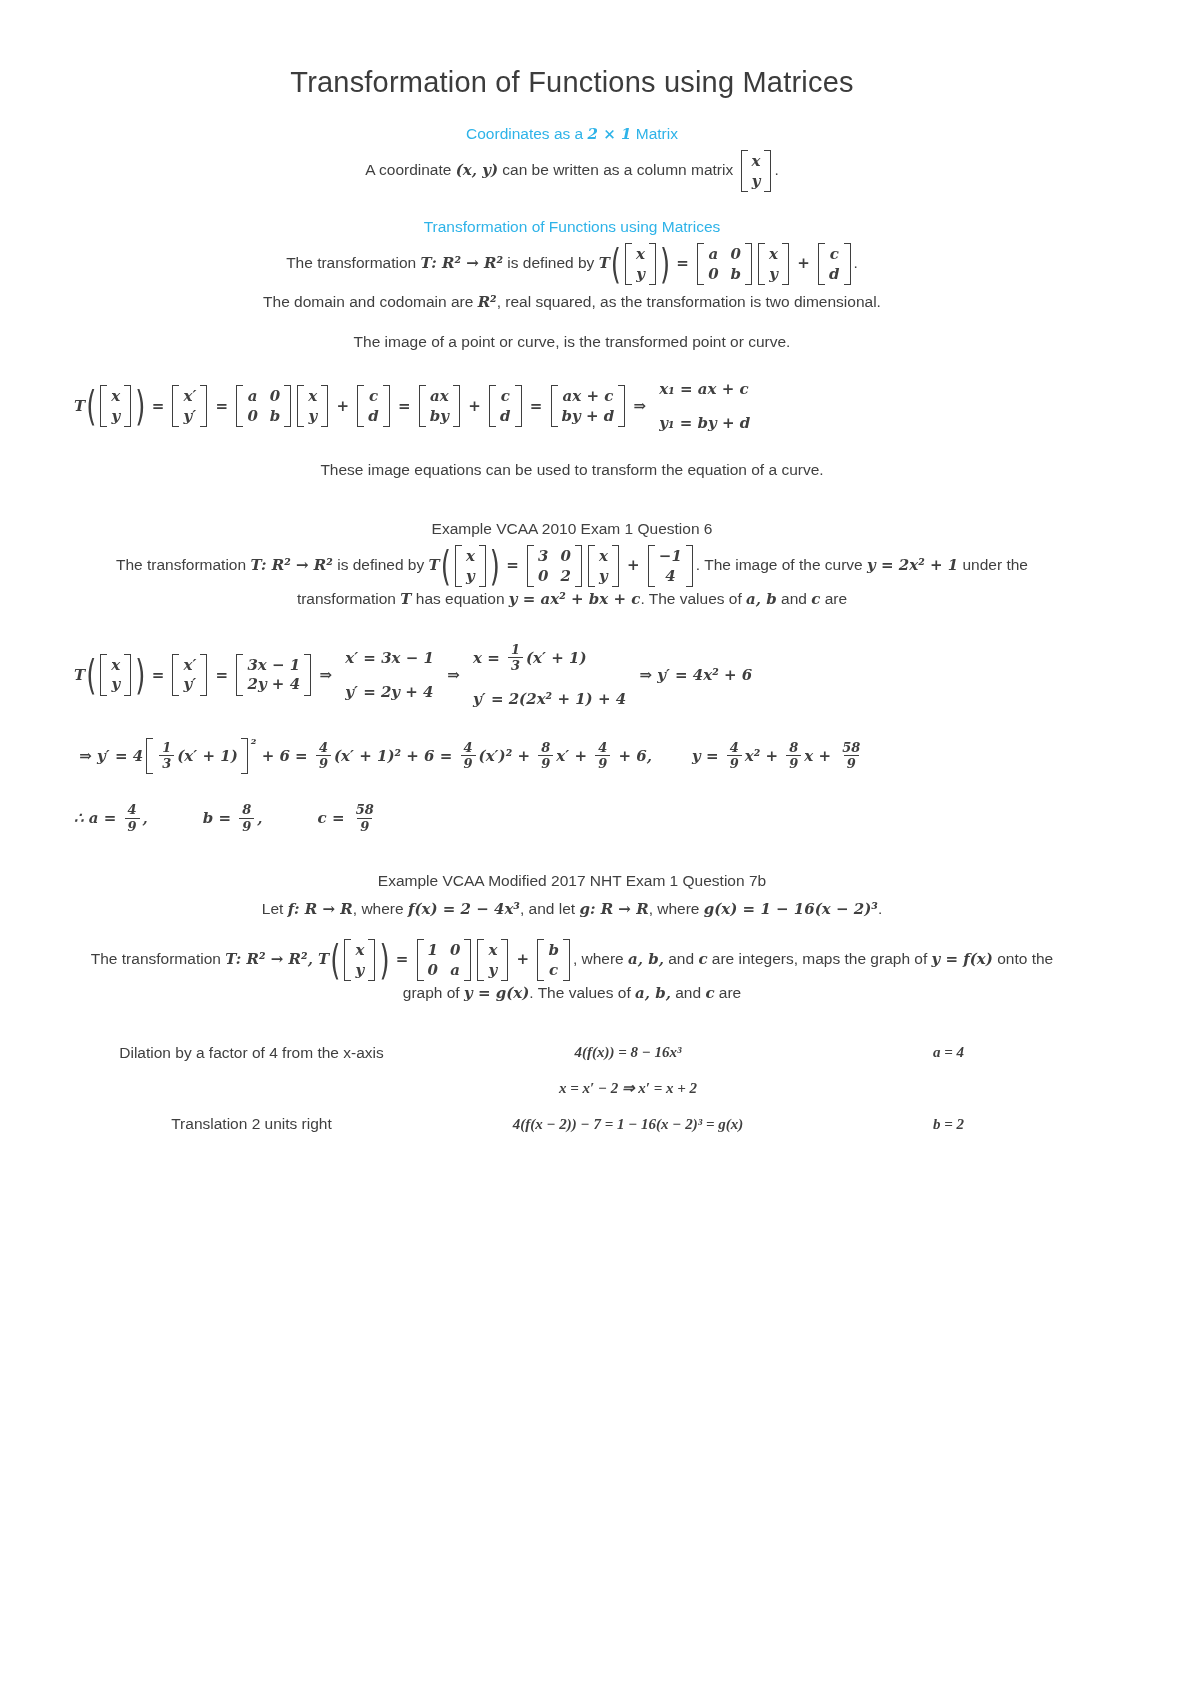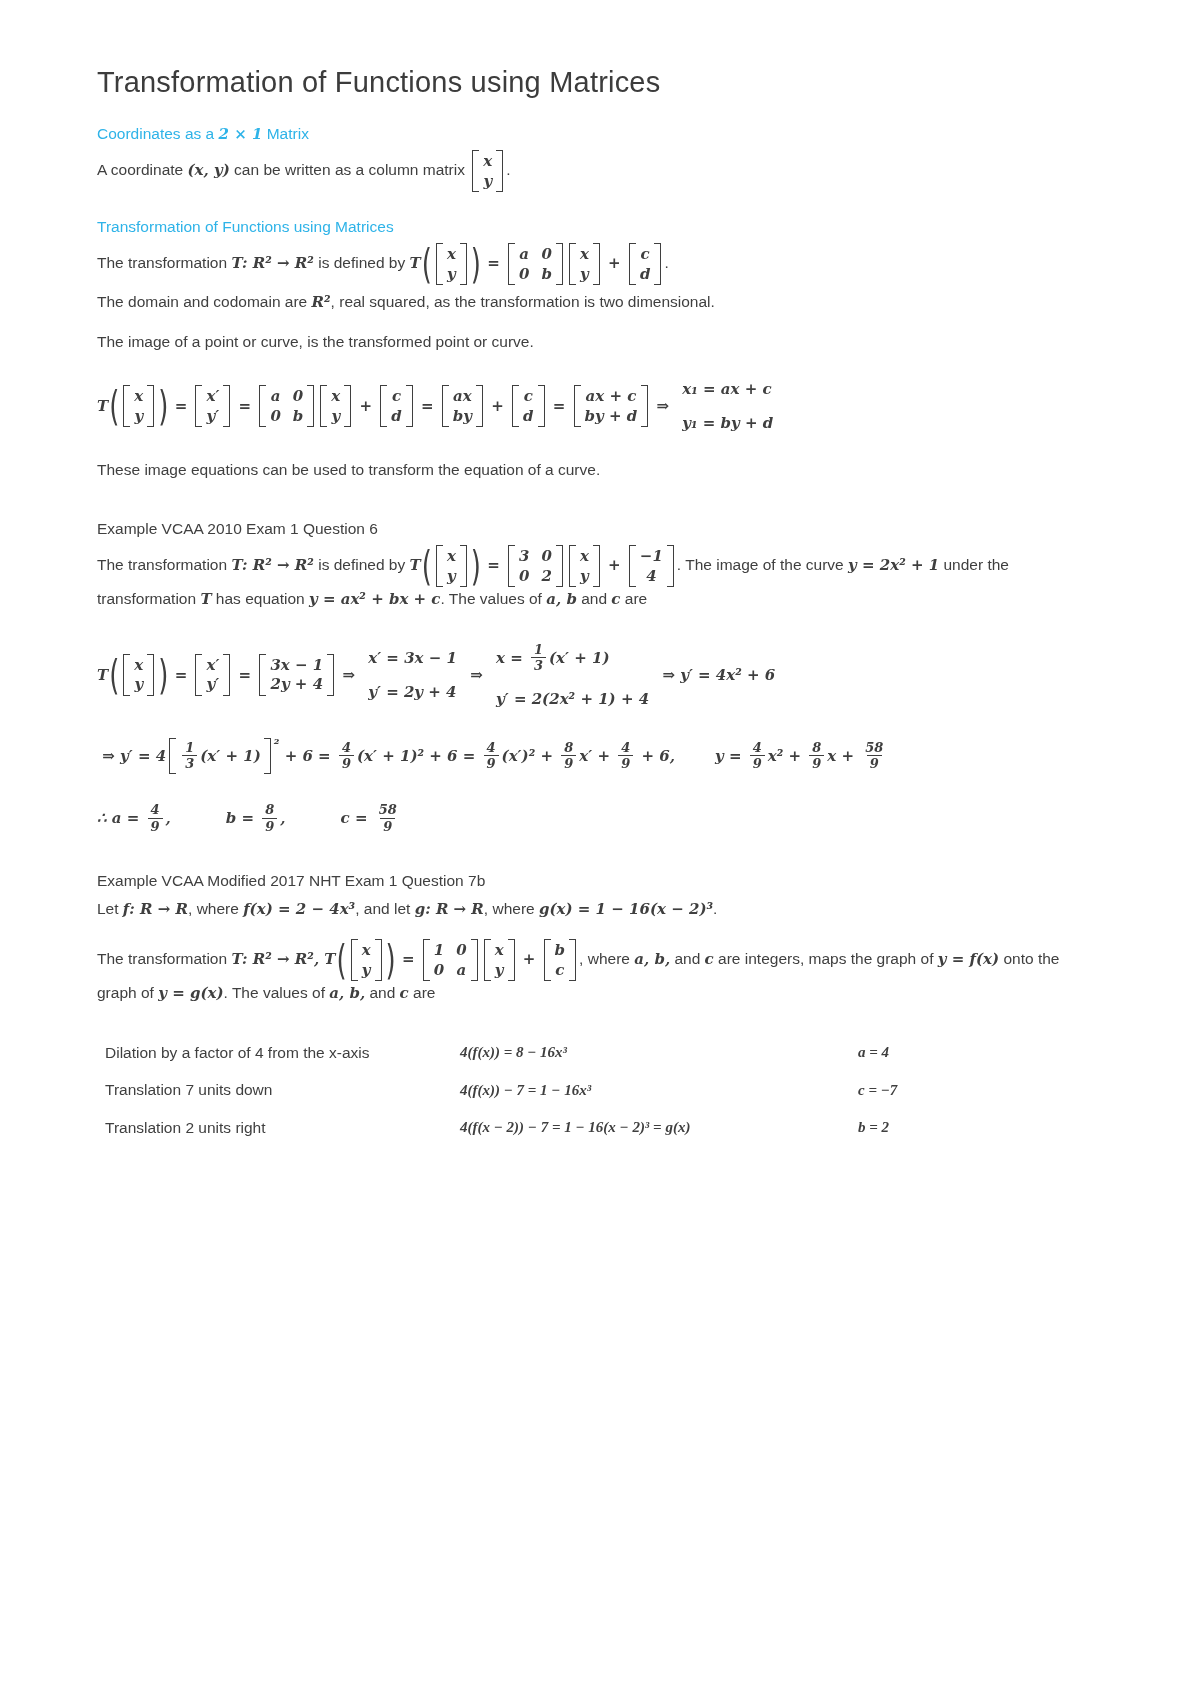--- a/index.html
+++ b/index.html
@@ -1,18 +1,18 @@
 <!DOCTYPE html>
 <html><head>
 <meta charset="utf-8">
 <style>
   html,body{margin:0;padding:0;}
   body{width:1200px;min-height:1696px;background:#ffffff;color:#3f3f3f;
        font-family:"Liberation Sans",sans-serif;font-size:15.5px;}
-  .page{padding:66px 130px 60px 97px;}
+  .page{padding:66px 130px 60px 74px;text-align:center;}
   .title{font-size:29px;font-weight:400;color:#3c3c3c;letter-spacing:.2px;margin:0 0 26px 0;}
   .hc{color:#2eb3e8;font-size:15.5px;font-weight:400;margin:26px 0 7px 0;}
   .hg{color:#404040;font-size:15.5px;font-weight:400;margin:38px 0 7px 0;}
   p.body{margin:5px 0;line-height:1.55;}
   .pt{white-space:pre-wrap;}
   .m{font-family:"DejaVu Serif",serif;font-style:italic;font-weight:bold;font-size:15px;margin-top:48px;}
   .formula{display:flex;align-items:center;margin:26px 0;color:#3f3f3f;
            font-family:"DejaVu Serif",serif;font-style:italic;font-weight:bold;font-size:15px;}
   .formula .t{white-space:pre;}
   .t{white-space:pre;}
@@ -28,21 +28,21 @@
         font-family:"DejaVu Serif",serif;font-style:italic;font-weight:bold;font-size:13px;line-height:1.2;}
   .frac .num,.frac .den{padding:0 3px;}
   .frac .den{border-top:1.3px solid #3f3f3f;}
   .stack{display:inline-flex;flex-direction:column;align-items:flex-start;row-gap:16px;margin:0 8px;vertical-align:middle;}
   .stack .line{display:flex;align-items:center;white-space:pre;}
   .bp{display:inline-block;font-family:"DejaVu Sans",sans-serif;font-style:normal;font-weight:400;
       font-size:26px;line-height:1;transform:scaleY(1.55);margin:0 1px;vertical-align:middle;}
   .hisup{position:relative;top:-12px;font-size:13px;}
   .gap40{display:inline-block;width:40px;}
   .gap55{display:inline-block;width:55px;}
-  .answers{margin-top:36px;margin-left:8px;}
+  .answers{margin-top:36px;}
   .arow{display:grid;grid-template-columns:355px 398px auto;align-items:center;margin:16px 0;}
   .arow .desc{line-height:1.4;}
   .arow .work,.arow .res{font-family:Liberation Serif, serif;font-style:italic;font-weight:bold;font-size:15px;white-space:pre;}
 </style>
 </head>
 <body>
 
 <div class="page">
 
   <h1 class="title">Transformation of Functions using Matrices</h1>
@@ -371,23 +371,23 @@
         <span class="br r"></span>
       </span><span class="pt">, where </span><span class="m">a, b,</span><span class="pt"> and </span><span class="m">c</span><span class="pt"> are integers, maps the graph of </span><span class="m">y = f(x)</span><span class="pt"> onto the graph of </span><span class="m">y = g(x)</span><span class="pt">. The values of </span><span class="m">a, b,</span><span class="pt"> and </span><span class="m">c</span><span class="pt"> are</span></p>
 
   <div class="answers">
     <div class="arow">
       <div class="desc pt">Dilation by a factor of 4 from the x-axis</div>
       <div class="work">4(f(x)) = 8 − 16x³</div>
       <div class="res">a = 4</div>
     </div>
     <div class="arow">
-      <div class="desc pt">Translation 7 units down</div>
-      <div class="work">4(f(x)) − 7 = 1 − 16x³</div>
-      <div class="res">c = −7</div>
+      <div class="desc pt"></div>
+      <div class="work">x = x′ − 2 ⇒ x′ = x + 2</div>
+      <div class="res"></div>
     </div>
     <div class="arow">
       <div class="desc pt">Translation 2 units right</div>
       <div class="work">4(f(x − 2)) − 7 = 1 − 16(x − 2)³ = g(x)</div>
       <div class="res">b = 2</div>
     </div>
   </div>
 
 </div>
 

